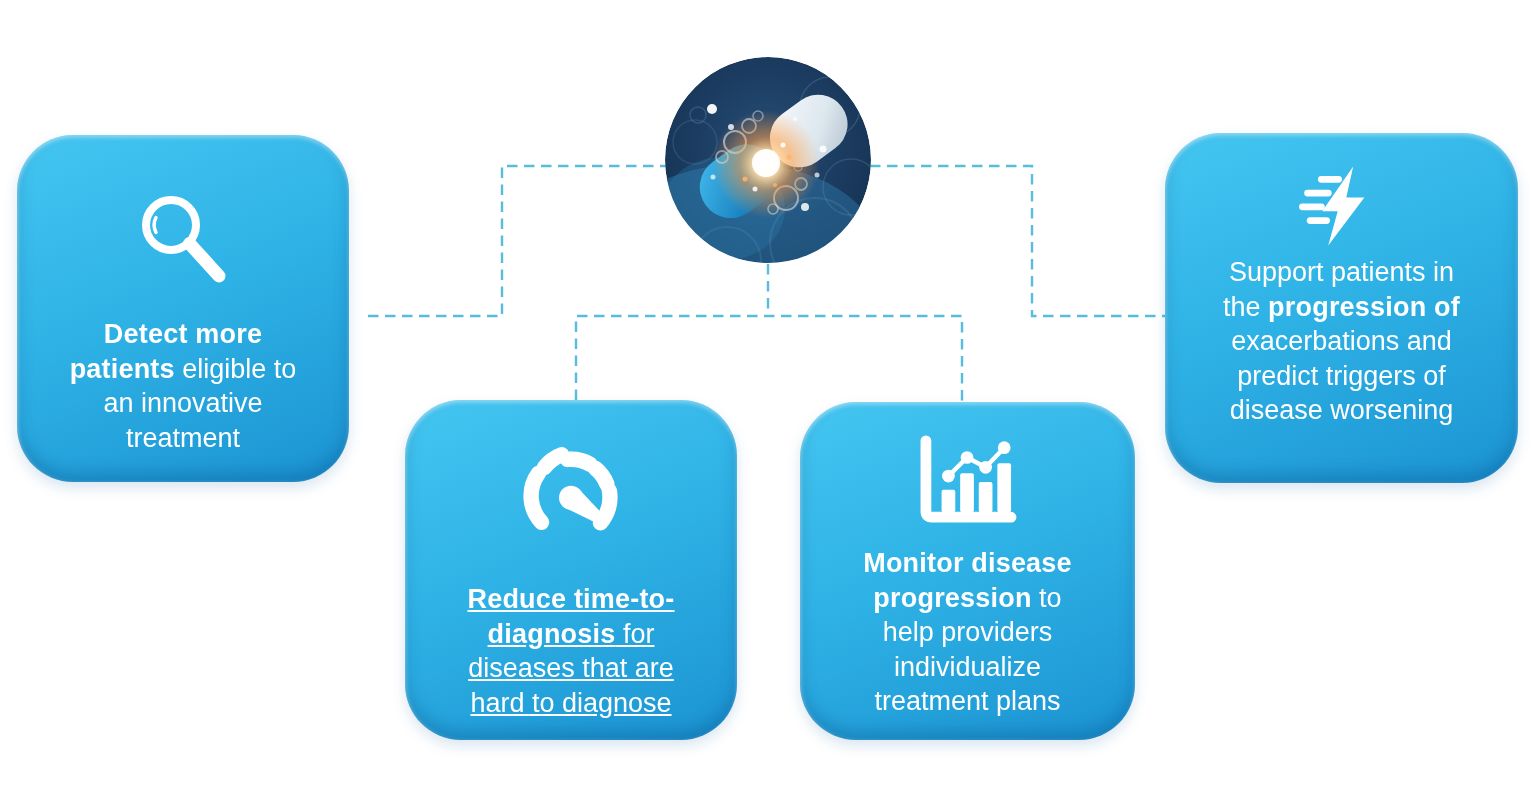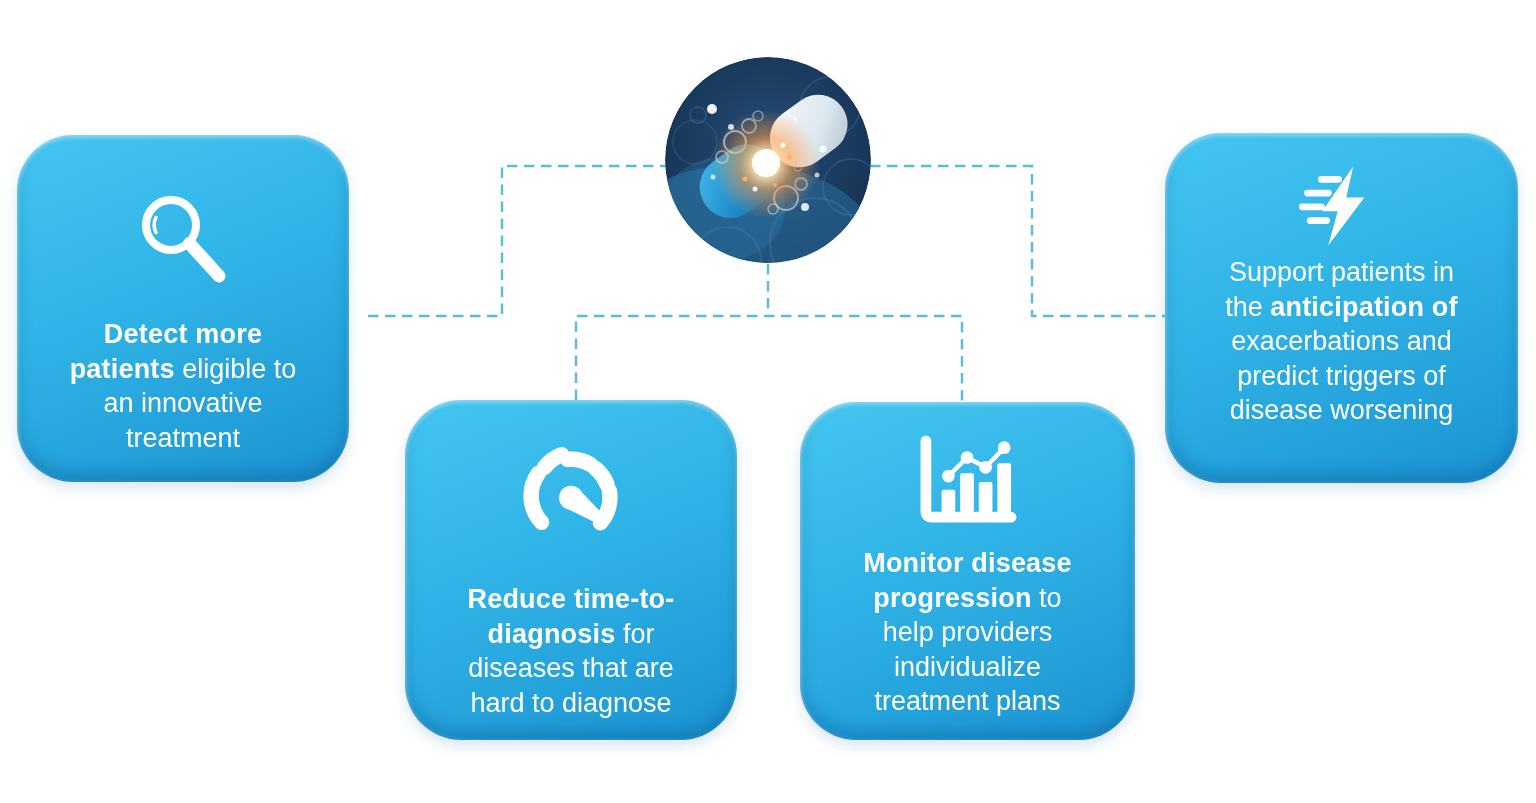--- a/index.html
+++ b/index.html
@@ -24,21 +24,21 @@
     background:linear-gradient(158deg,var(--card-top) 0%,var(--card-mid) 45%,var(--card-bottom) 100%);
     box-shadow:
       inset 0 3px 4px rgba(255,255,255,.35),
       inset 2px 0 4px rgba(255,255,255,.15),
       inset 0 -9px 16px rgba(0,70,125,.30),
       0 6px 14px rgba(20,100,160,.16);
     display:flex;flex-direction:column;align-items:center;
     color:var(--text-color);
   }
   .card-detect {left:17px;  top:135px; width:332px; height:347px;}
-  .card-reduce {left:405px; top:400px; width:332px; height:340px;}
+  .card-reduce {left:405px; top:400px; width:332px; height:340px;text-decoration:underline;}
   .card-monitor{left:800px; top:402px; width:335px; height:338px;}
   .card-support{left:1165px;top:133px; width:353px; height:350px;}
 
   .icon{flex:none;}
   .card-detect  .icon{width:100px;height:100px;margin-top:56px;}
   .card-reduce  .icon{width:124px;height:96px; margin-top:42px;}
   .card-monitor .icon{width:104px;height:92px; margin-top:32px;}
   .card-support .icon{width:94px; height:86px; margin-top:30px;}
 
   .card-text{text-align:center;font-size:27px;line-height:34.5px;font-weight:400;}
@@ -209,20 +209,20 @@
       <g fill="#ffffff">
         <rect x="22" y="15" width="28" height="8" rx="4"></rect>
         <rect x="6" y="31" width="32" height="8" rx="4"></rect>
         <rect x="0" y="47" width="30" height="8" rx="4"></rect>
         <rect x="9" y="63" width="27" height="8" rx="4"></rect>
         <polygon points="63,4 27,56 45,56 34,96 76,40 55,40"></polygon>
       </g>
     </svg>
     <div class="card-text">
         <div><span>Support patients in</span></div>
-        <div><span>the </span><span class="b">anticipation of</span></div>
+        <div><span>the </span><span class="b">progression of</span></div>
         <div><span>exacerbations and</span></div>
         <div><span>predict triggers of</span></div>
         <div><span>disease worsening</span></div>
       </div>
   </div>
 
 </div>
 
 </body></html>

